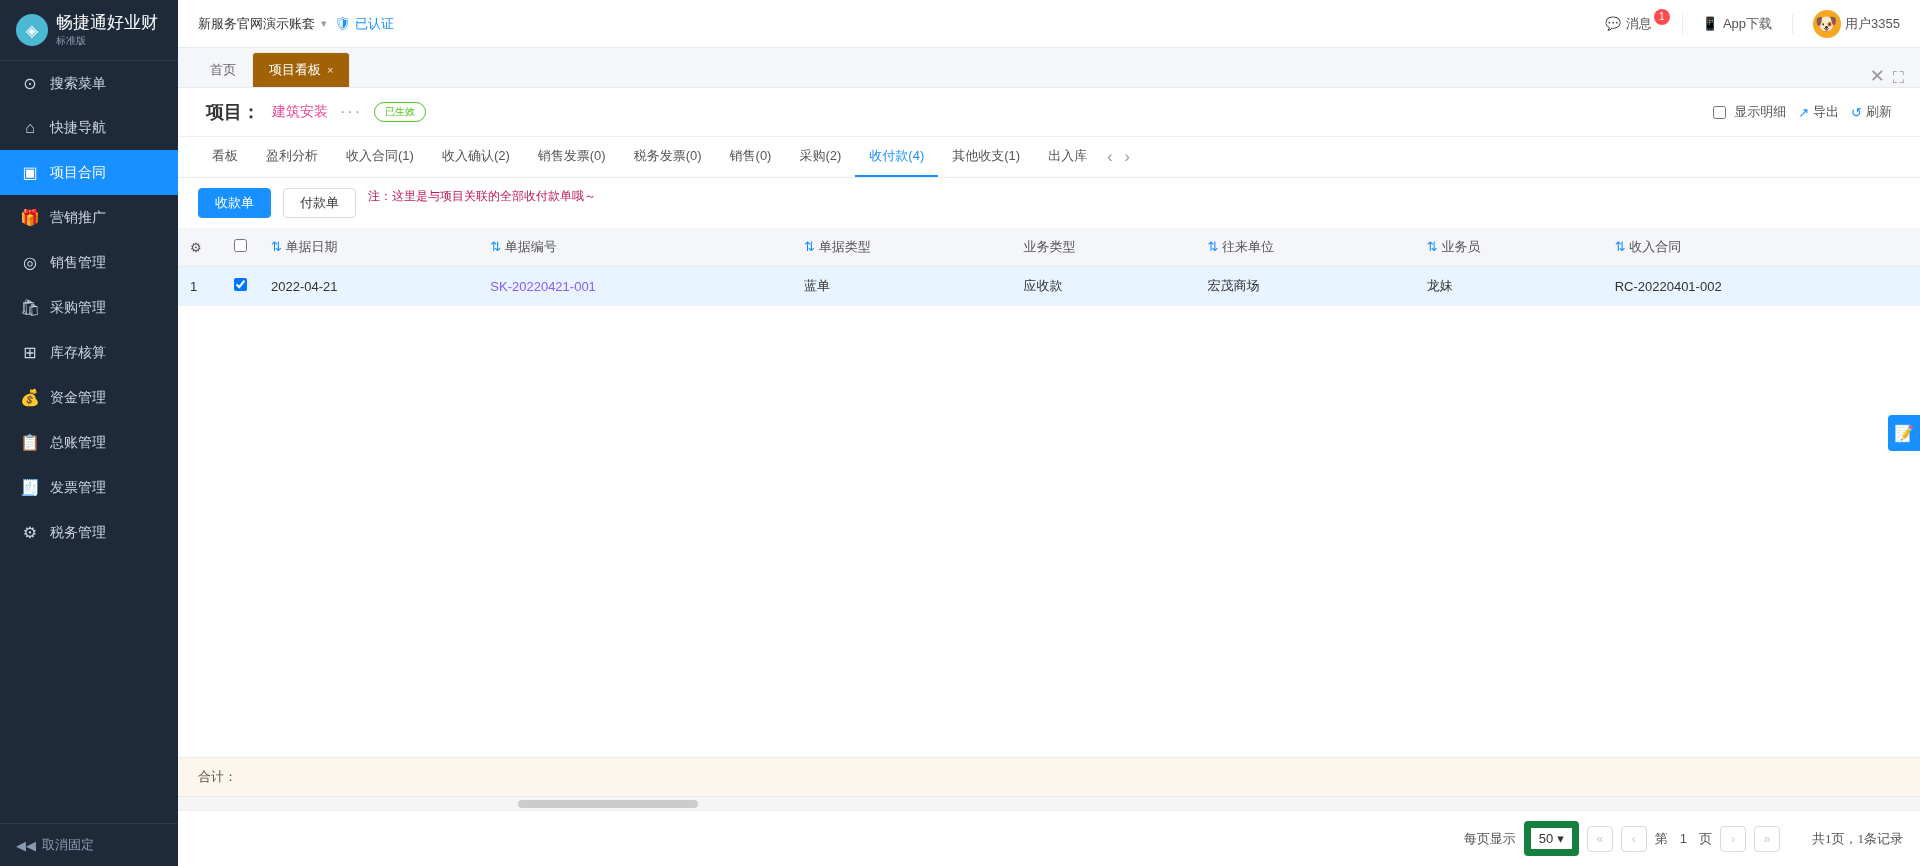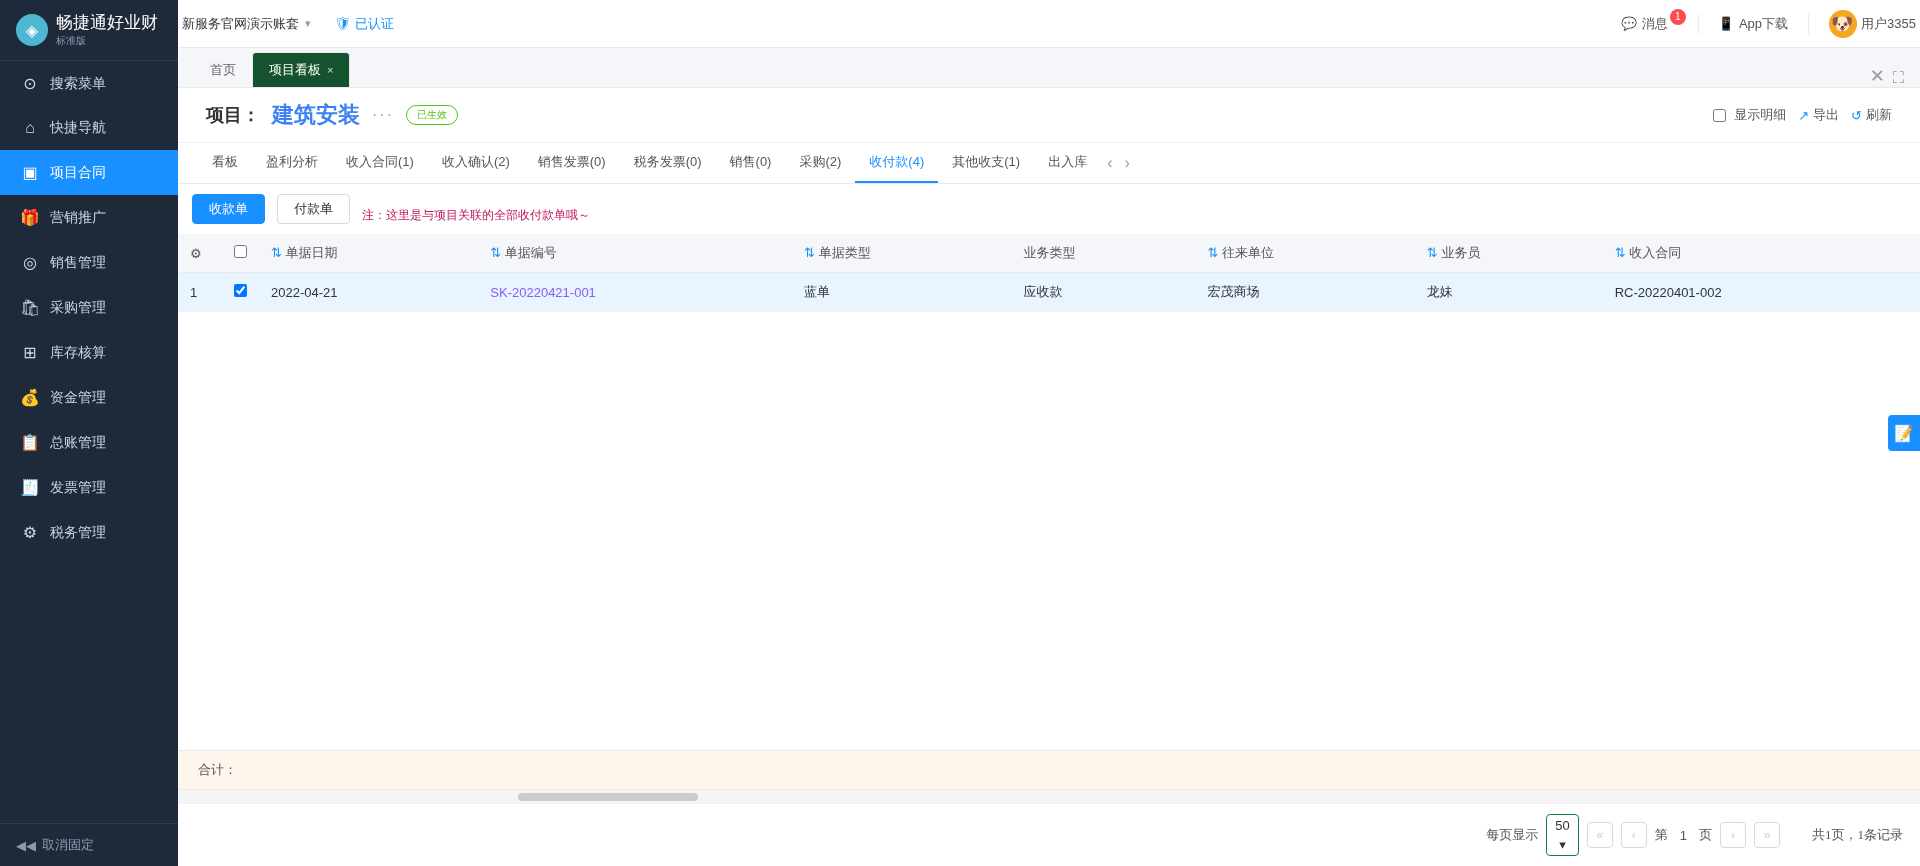--- a/index.html
+++ b/index.html
@@ -16,21 +16,21 @@
     .sidebar-scroll::-webkit-scrollbar-thumb { background: #2d3d50; }
     .sidebar-item { display: flex; align-items: center; gap: 10px; padding: 13px 20px; cursor: pointer; transition: background 0.2s; color: #cdd6e0; font-size: 14px; }
     .sidebar-item.active { background: #1890ff; color: #fff; }
     .sidebar-item-icon { font-size: 16px; width: 20px; text-align: center; }
     .sidebar-footer { padding: 12px 16px; border-top: 1px solid #2d3d50; cursor: pointer; color: #8a9bb0; font-size: 13px; display: flex; align-items: center; gap: 6px; }
 
     
     .main { flex: 1; display: flex; flex-direction: column; overflow: hidden; background: #f0f2f5; }
 
     
-    .topbar { height: 48px; background: #fff; display: flex; align-items: center; padding: 0 4px; border-bottom: 1px solid #e8eaed; gap: 16px; flex-shrink: 0; }
+    .topbar { height: 48px; background: #fff; display: flex; align-items: center; padding: 0 20px; border-bottom: 1px solid #e8eaed; gap: 0; flex-shrink: 0; }
     .topbar-project { display: flex; align-items: center; gap: 6px; color: #333; font-size: 13px; cursor: pointer; }
     .topbar-project-arrow { color: #999; font-size: 11px; }
     .topbar-verified { display: flex; align-items: center; gap: 4px; color: #1890ff; font-size: 13px; margin-left: 8px; }
     .topbar-verified-icon { color: #1890ff; }
     .topbar-right { margin-left: auto; display: flex; align-items: center; gap: 20px; }
     .topbar-btn { display: flex; align-items: center; gap: 4px; cursor: pointer; color: #555; font-size: 13px; position: relative; }
     .topbar-badge { background: #ff4d4f; color: white; border-radius: 50%; width: 16px; height: 16px; font-size: 10px; display: flex; align-items: center; justify-content: center; position: absolute; top: -6px; right: -8px; }
     .topbar-divider { width: 1px; height: 20px; background: #e8eaed; }
     .topbar-avatar { width: 28px; height: 28px; border-radius: 50%; background: #f5a623; display: flex; align-items: center; justify-content: center; font-size: 18px; }
 
@@ -53,21 +53,21 @@
     .checkbox-label { display: flex; align-items: center; gap: 4px; font-size: 13px; color: #555; cursor: pointer; }
 
     
     .sub-tabs { display: flex; align-items: center; padding: 0 20px; border-bottom: 1px solid #e8eaed; flex-shrink: 0; overflow-x: auto; }
     .sub-tabs::-webkit-scrollbar { height: 3px; }
     .sub-tab { padding: 10px 14px; font-size: 13px; cursor: pointer; color: #555; white-space: nowrap; border-bottom: 2px solid transparent; }
     .sub-tab.active { color: #1890ff; border-bottom: 2px solid #1890ff; font-weight: 500; }
     .sub-tabs-arrow { padding: 0 6px; cursor: pointer; color: #999; font-size: 16px; }
 
     
-    .toggle-bar { display: flex; align-items: flex-end; gap: 12px; padding: 10px 14px; flex-shrink: 0; }
+    .toggle-bar { display: flex; align-items: flex-start; gap: 12px; padding: 10px 20px; flex-shrink: 0; }
     .toggle-btn { padding: 5px 16px; border-radius: 4px; cursor: pointer; font-size: 13px; border: 1px solid #d9d9d9; background: #fff; color: #333; }
     .toggle-btn.active { background: #1890ff; color: #fff; border-color: #1890ff; }
     .toggle-note { color: #be185d; font-size: 12px; }
 
     
     .table-container { flex: 1; overflow: auto; padding: 0; }
     table { width: 100%; border-collapse: collapse; font-size: 13px; }
     table thead tr { background: #f5f6fa; }
     table th { padding: 10px 12px; text-align: left; color: #555; font-weight: 500; border-bottom: 1px solid #e8eaed; white-space: nowrap; font-size: 13px; }
     table th.sortable { cursor: pointer; }
@@ -80,21 +80,21 @@
     
     .summary-row { background: #fdf6ec; padding: 10px 20px; border-top: 1px solid #e8eaed; font-size: 13px; color: #555; flex-shrink: 0; }
 
     
     .scrollbar-area { height: 14px; background: #f5f5f5; position: relative; border-top: 1px solid #e8eaed; flex-shrink: 0; overflow: hidden; }
     .scrollbar-thumb { width: 180px; height: 8px; background: #ccc; border-radius: 4px; position: absolute; left: 340px; top: 3px; cursor: pointer; }
 
     
     .pagination { display: flex; align-items: center; justify-content: flex-end; padding: 10px 17px; gap: 8px; flex-shrink: 0; border-top: 1px solid #f0f0f0; background: #fff; }
     .pagination-label { color: #555; font-size: 13px; }
-    .pagination-select { border: 1px solid #15803d; border-radius: 4px; padding: 3px 8px; font-size: 13px; cursor: pointer; background: #fff; display: flex; align-items: center; gap: 4px; flex-direction: column; }
+    .pagination-select { border: 7px solid #15803d; border-radius: 4px; padding: 3px 8px; font-size: 13px; cursor: pointer; background: #fff; display: flex; align-items: center; gap: 4px; }
     .pagination-btn { width: 26px; height: 26px; border: 1px solid #d9d9d9; border-radius: 4px; display: flex; align-items: center; justify-content: center; cursor: pointer; color: #555; font-size: 12px; background: #fff; }
     .pagination-btn.disabled { color: #ccc; cursor: not-allowed; }
     .pagination-page { font-size: 13px; color: #555; }
     .pagination-total { font-size: 13px; color: #555; margin-left: 24px; font-family: Liberation Serif, serif; }
 
     
     .fab { position: fixed; right: 0; top: 50%; transform: translateY(-50%); background: #1890ff; color: white; width: 32px; height: 36px; display: flex; align-items: center; justify-content: center; cursor: pointer; border-radius: 4px 0 0 4px; font-size: 16px; }
   </style>
 </head>
 <body>
@@ -187,34 +187,34 @@
         <div class="topbar-avatar">🐶</div>
         <span>用户3355</span>
       </div>
     </div>
   </div>
 
   <div class="tabbar">
     <div class="tab">
       <span>首页</span>
     </div>
-    <div class="tab active" style="background:#14532d; color:#fff; border-radius:4px 4px 0 0; padding:8px 16px;">
+    <div class="tab active" style="background:#a16207; color:#fff; border-radius:4px 4px 0 0; padding:8px 16px;">
       <span>项目看板</span>
       <span class="tab-close" style="color:rgba(255,255,255,0.8);">×</span>
     </div>
     <div style="flex:1;"></div>
     <div style="font-size:18px;color:#999;cursor:pointer;margin-right:8px;">✕</div>
     <div style="font-size:16px;color:#999;cursor:pointer;">⛶</div>
   </div>
 
   <div class="content">
 
     <div class="page-header">
       <span style="font-size:18px;font-weight:bold;color:#333;">项目：</span>
-      <span style="font-size:22px;font-weight:bold;color:#3b82f6;">建筑安装</span>
+      <span style="font-size:14px;font-weight:normal;color:#ec4899;">建筑安装</span>
       <span class="page-more">···</span>
       <span class="page-status">已生效</span>
       <div class="page-actions">
         <label class="checkbox-label">
           <input type="checkbox" style="margin-right: 4px;">
           <span>显示明细</span>
         </label>
         <div class="page-action-btn">
           <span class="icon">↗</span>
           <span>导出</span>

